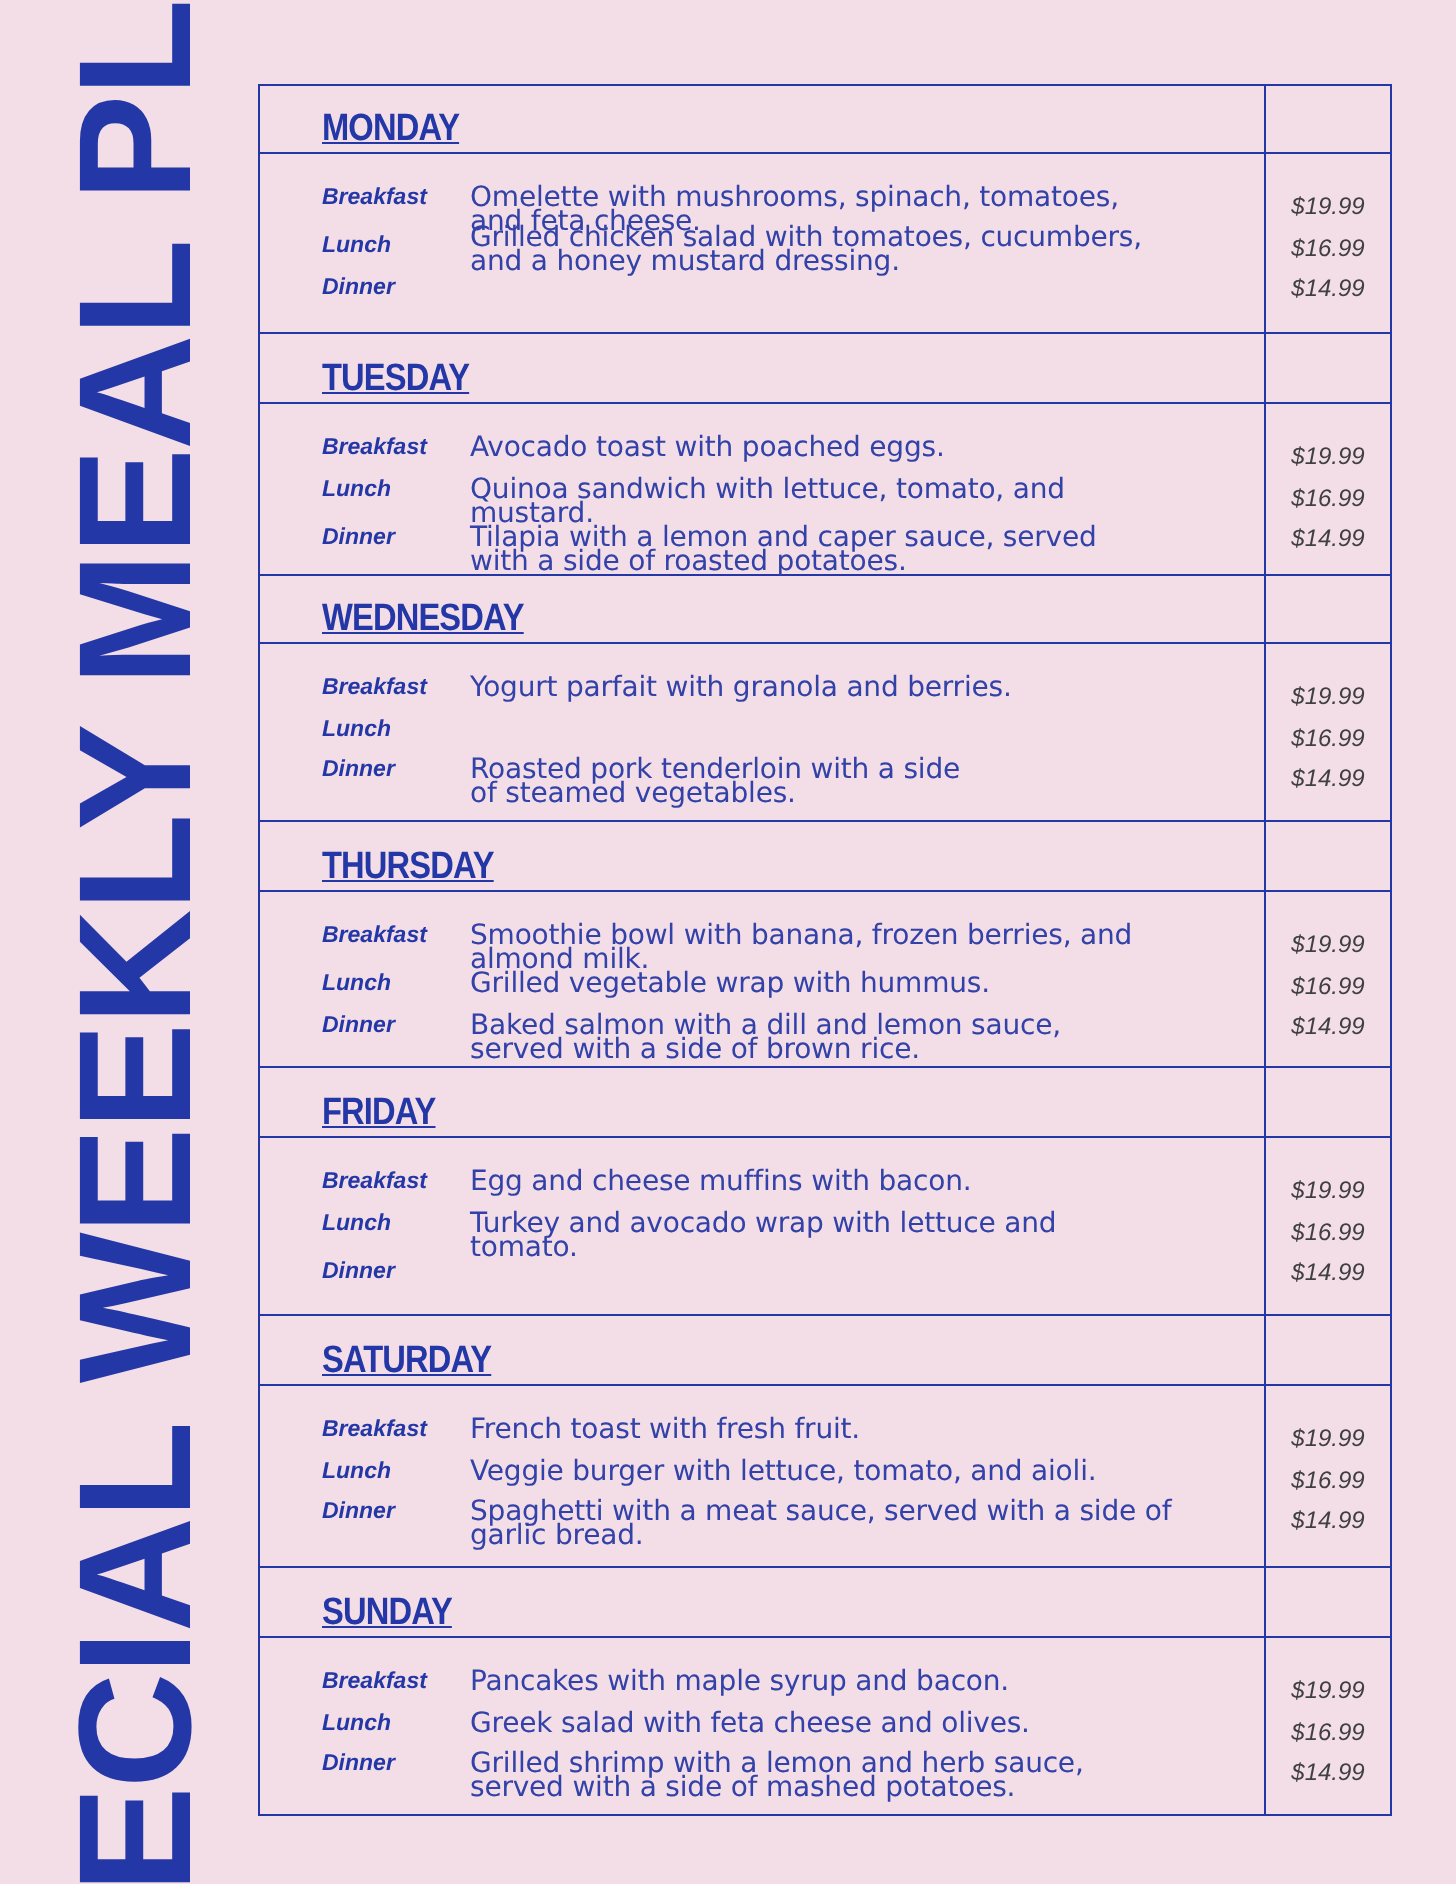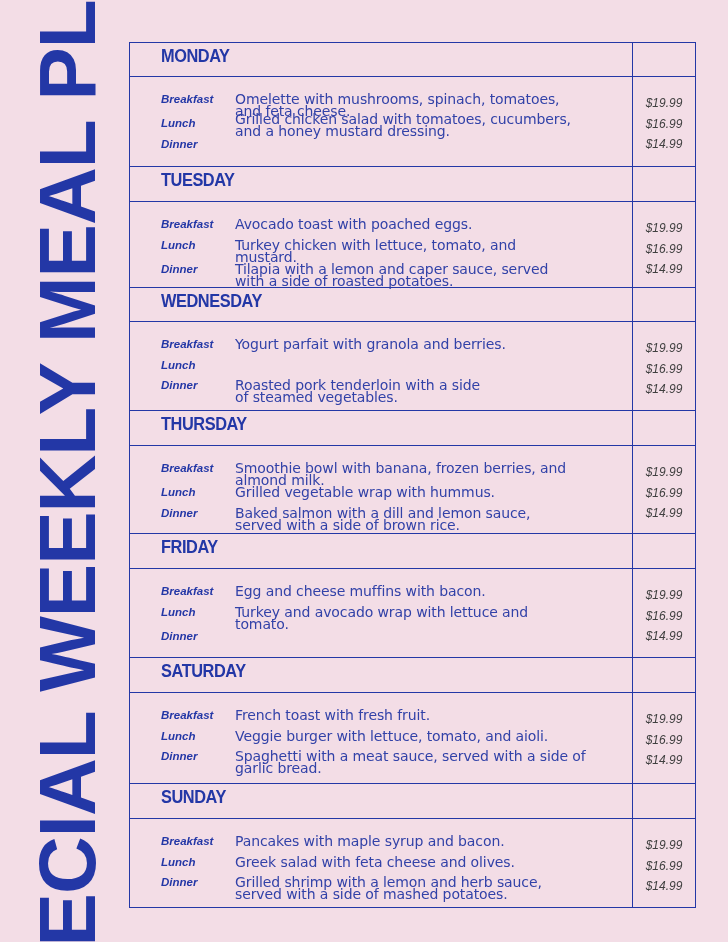--- a/index.html
+++ b/index.html
@@ -43,21 +43,22 @@
   .day:last-child .day-body { border-bottom: none; }
   .day-header .left, .day-body .left {
     width: 503px;
     border-right: 1.5px solid #2337a6;
   }
   .day-header .right, .day-body .right { flex: 1; }
   .day-header { height: 34px; }
   .day-header .left {
     padding-left: 31px;
     display: flex;
-    align-items: flex-start;
+    align-items: flex-end;
+    text-decoration: underline;
   }
   .day-name {
     font-family: "Liberation Sans", sans-serif;
     font-weight: 700;
     font-size: 19px;
     letter-spacing: -0.5px;
     transform: scaleX(0.86);
     transform-origin: left center;
     color: #2337a6;
     padding-top: 2px;
@@ -143,21 +144,21 @@
       <div class="right"></div>
     </div>
     <div class="day-body" style="height:86px">
       <div class="left">
         <div class="meal">
             <span class="meal-type">Breakfast</span>
             <span class="meal-desc">Avocado toast with poached eggs.</span>
           </div>
         <div class="meal">
             <span class="meal-type">Lunch</span>
-            <span class="meal-desc">Turkey chicken with lettuce, tomato, and mustard.</span>
+            <span class="meal-desc">Quinoa sandwich with lettuce, tomato, and mustard.</span>
           </div>
         <div class="meal">
             <span class="meal-type">Dinner</span>
             <span class="meal-desc">Tilapia with a lemon and caper sauce, served with a side of roasted potatoes.</span>
           </div>
       </div>
       <div class="right">
         <span class="price">$19.99</span>
         <span class="price">$16.99</span>
         <span class="price">$14.99</span>

